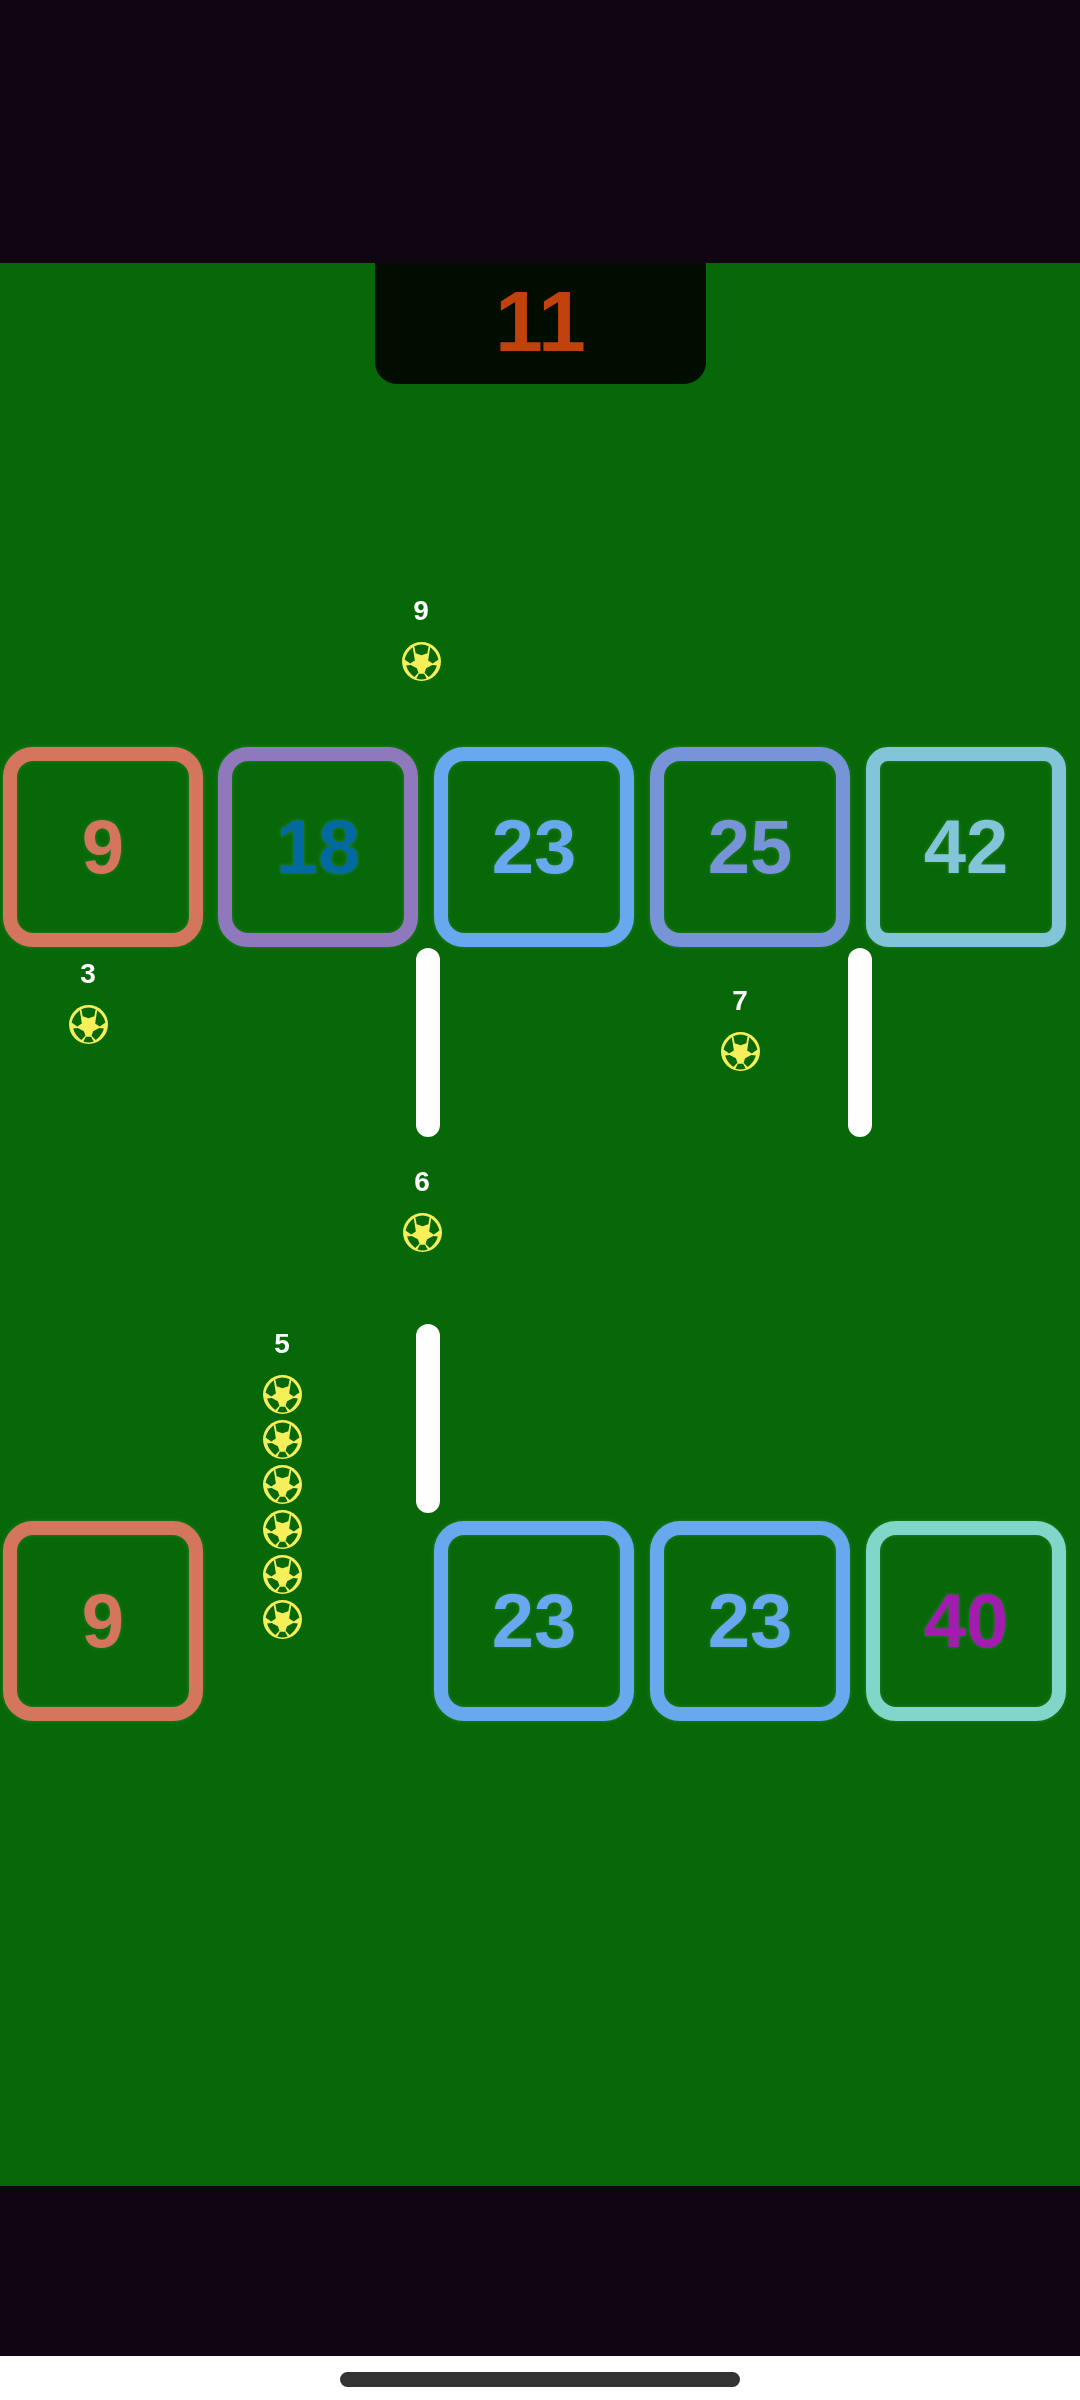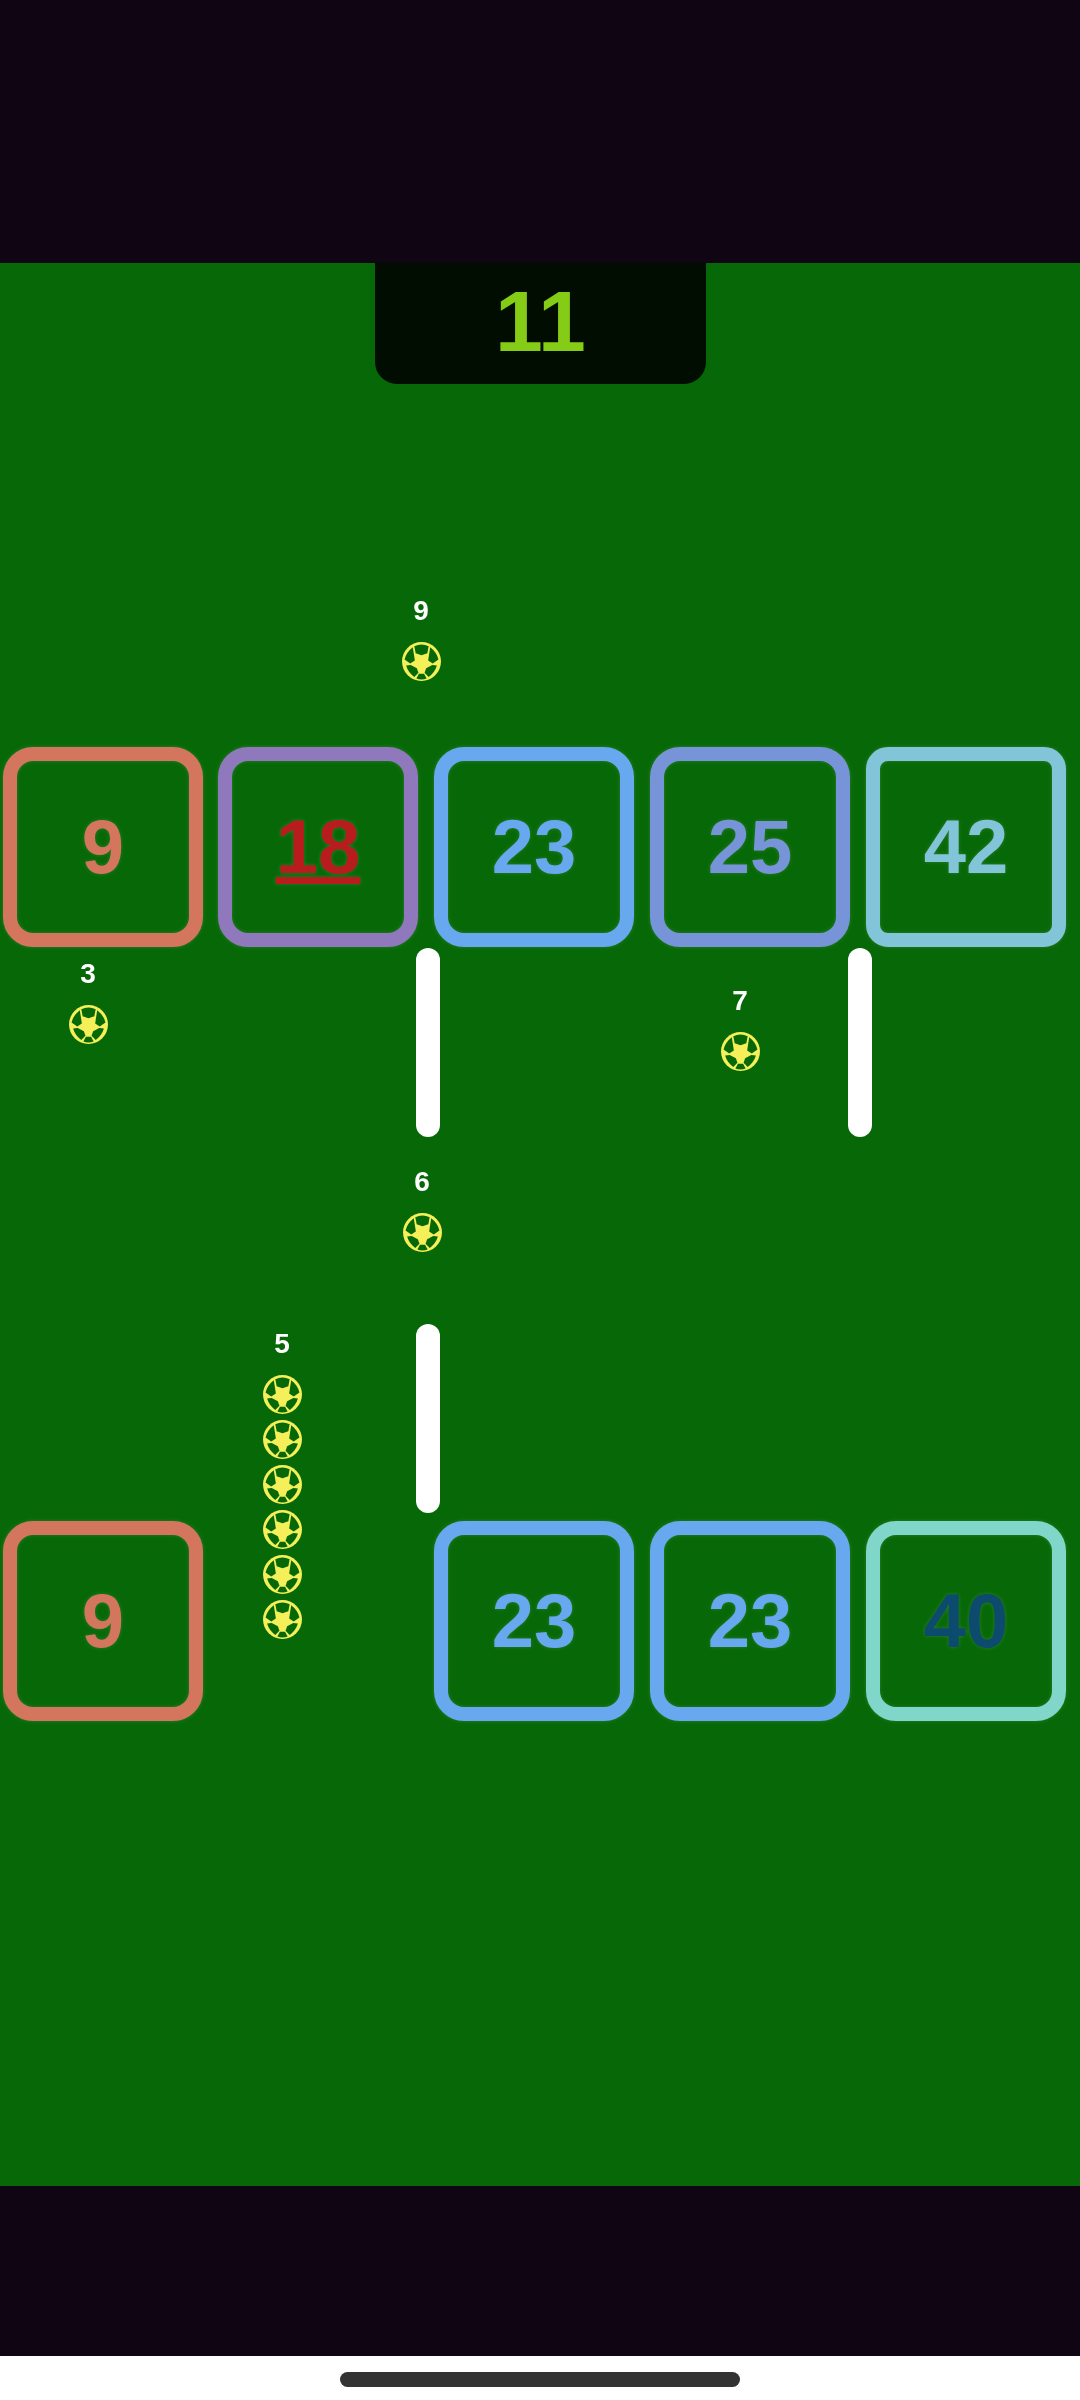--- a/index.html
+++ b/index.html
@@ -11,21 +11,21 @@
   .top-bar { position:absolute; left:0; top:0; width:1080px; height:263px; background:#100512; }
   .field { position:absolute; left:0; top:263px; width:1080px; height:1923px; background:#066806; }
   .bottom-bar { position:absolute; left:0; top:2186px; width:1080px; height:170px; background:#100512; }
   .home-indicator { position:absolute; left:340px; top:2372px; width:400px; height:15px; border-radius:8px; background:#333333; }
 
   .score-box {
     position:absolute; left:375px; top:263px; width:331px; height:121px;
     background:#020d01; border-radius:0 0 22px 22px;
     display:flex; align-items:center; justify-content:center;
   }
-  .score-text { color:#84cc16; font-weight:bold; font-size:86px; line-height:1; margin-top:-6px; }
+  .score-text { color:#c2410c; font-weight:bold; font-size:86px; line-height:1; margin-top:-6px; }
 
   .block {
     position:absolute; width:200px; height:200px; box-sizing:border-box;
     border:14px solid; border-radius:30px;
     display:flex; align-items:center; justify-content:center;
     filter: drop-shadow(0 0 2px rgba(255,255,255,0.15));
   }
   .block-value { font-weight:bold; font-size:76px; line-height:1; }
 
   .wall { position:absolute; width:24px; background:#ffffff; border-radius:12px; }
@@ -43,21 +43,21 @@
 <div class="field"></div>
 
 <div class="score-box">
   <span class="score-text">11</span>
 </div>
 
 <div class="block" style="left:3px;top:747px;border-color:#d4765e;">
   <span class="block-value" style="color:#d4765e;">9</span>
 </div>
 <div class="block" style="left:218px;top:747px;border-color:#9078bc;">
-  <span class="block-value" style="color:#b91c1c;text-decoration:underline;">18</span>
+  <span class="block-value" style="color:#0369a1;">18</span>
 </div>
 <div class="block" style="left:434px;top:747px;border-color:#68a8ee;">
   <span class="block-value" style="color:#68a8ee;">23</span>
 </div>
 <div class="block" style="left:650px;top:747px;border-color:#7894d8;">
   <span class="block-value" style="color:#7894d8;">25</span>
 </div>
 <div class="block" style="left:866px;top:747px;border-color:#82c4d8;border-radius:22px;">
   <span class="block-value" style="color:#82c4d8;">42</span>
 </div>
@@ -207,17 +207,17 @@
 <div class="block" style="left:3px;top:1521px;border-color:#d4765e;">
   <span class="block-value" style="color:#d4765e;">9</span>
 </div>
 <div class="block" style="left:434px;top:1521px;border-color:#68a8ee;">
   <span class="block-value" style="color:#68a8ee;">23</span>
 </div>
 <div class="block" style="left:650px;top:1521px;border-color:#68a8ee;">
   <span class="block-value" style="color:#68a8ee;">23</span>
 </div>
 <div class="block" style="left:866px;top:1521px;border-color:#80d6c8;">
-  <span class="block-value" style="color:#0c4a6e;">40</span>
+  <span class="block-value" style="color:#a21caf;">40</span>
 </div>
 
 <div class="bottom-bar"></div>
 <div class="home-indicator"></div>
 
 </body></html>

